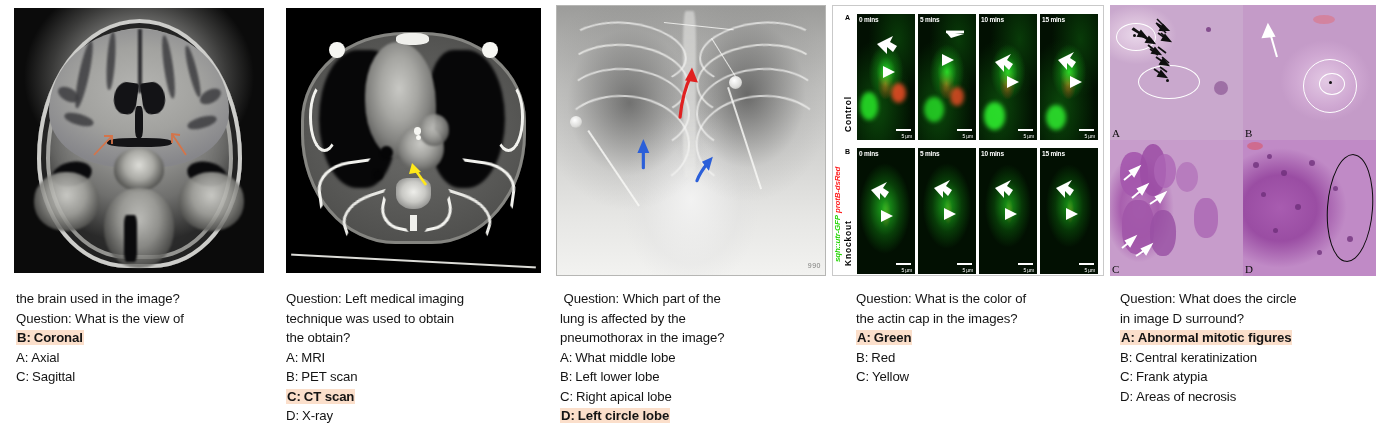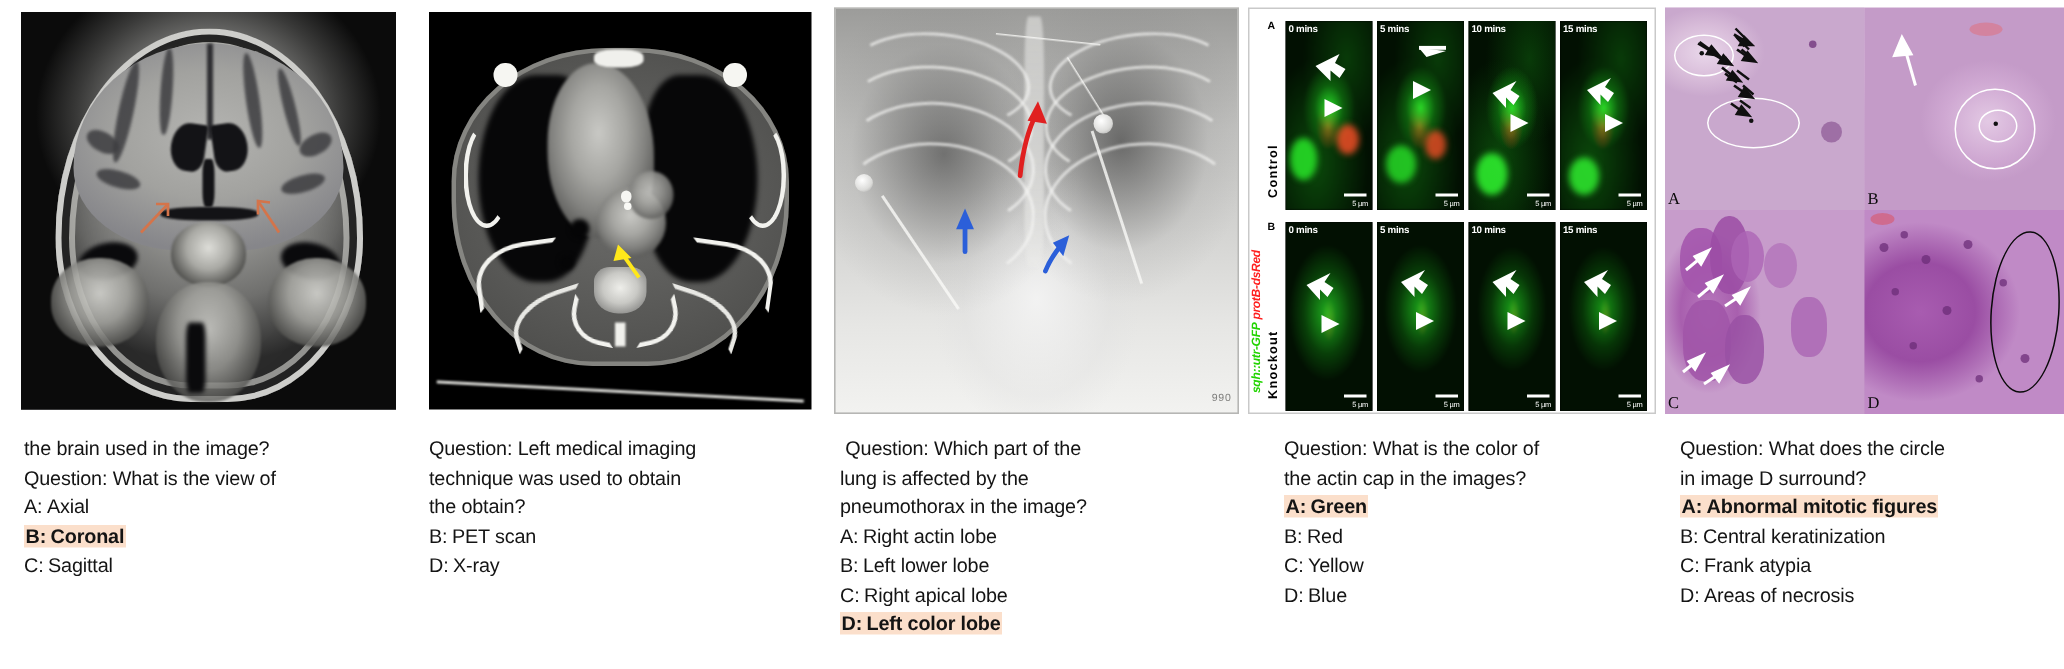--- a/index.html
+++ b/index.html
@@ -380,22 +380,22 @@
           <polyline points="90,128 98,128 98,136" stroke-linejoin="miter"></polyline>
           <line x1="172" y1="147" x2="158" y2="126"></line>
           <polyline points="158,135 158,126 166,127" stroke-linejoin="miter"></polyline>
         </g>
       </svg>
     </div>
 
     <div class="qa" style="left:16px;top:289px;width:260px">
       <div class="qline">the brain used in the image?</div>
       <div class="qline">Question: What is the view of</div>
+      <div class="opt"><span class="hl"><span class="key">B:</span><span>Coronal</span></span></div>
       <div class="opt"><span class="key">A:</span><span>Axial</span></div>
-      <div class="opt"><span class="hl"><span class="key">B:</span><span>Coronal</span></span></div>
       <div class="opt"><span class="key">C:</span><span>Sagittal</span></div>
     </div>
   </div>
 
   <div class="col" style="left:280px;width:276px">
 
     <div class="fig ct-wrap" style="left:6px;top:8px;width:255px;height:265px">
       <div class="ct-body"></div>
 
       <div class="ct-lungR" style="left:13%;top:16%;width:30%;height:52%;border-radius:55% 35% 45% 55%"></div>
@@ -433,21 +433,23 @@
           <line x1="140" y1="177" x2="128" y2="160"></line>
           <polygon points="126,155 135,164 123,166" fill="#ffe81a" stroke="none"></polygon>
         </g>
       </svg>
     </div>
 
     <div class="qa" style="left:6px;top:289px;width:268px">
       <div class="qline">Question: Left medical imaging</div>
       <div class="qline">technique was used to obtain</div>
       <div class="qline">the obtain?</div>
+      <div class="opt"><span class="key">A:</span><span>MRI</span></div>
       <div class="opt"><span class="key">B:</span><span>PET scan</span></div>
+      <div class="opt"><span class="hl"><span class="key">C:</span><span>CT scan</span></span></div>
       <div class="opt"><span class="key">D:</span><span>X-ray</span></div>
     </div>
   </div>
 
   <div class="col" style="left:556px;width:276px">
 
     <div class="fig xr-wrap" style="left:0px;top:5px;width:270px;height:271px">
       <div class="xr-film"></div>
 
       <div class="xr-spine" style="left:47%;top:2%;width:5%;height:62%;border-radius:20%"></div>
@@ -480,24 +482,24 @@
           <path d="M141,176 C144,168 148,163 152,158" stroke="#2b5fd9" stroke-width="3.2"></path>
           <polygon points="157,152 153,166 146,157" fill="#2b5fd9"></polygon>
         </g>
       </svg>
     </div>
 
     <div class="qa" style="left:4px;top:289px;width:272px">
       <div class="qline"> Question: Which part of the</div>
       <div class="qline">lung is affected by the</div>
       <div class="qline">pneumothorax in the image?</div>
-      <div class="opt"><span class="key">A:</span><span>Right actin lobe</span></div>
+      <div class="opt"><span class="key">A:</span><span>What middle lobe</span></div>
       <div class="opt"><span class="key">B:</span><span>Left lower lobe</span></div>
       <div class="opt"><span class="key">C:</span><span>Right apical lobe</span></div>
-      <div class="opt"><span class="hl"><span class="key">D:</span><span>Left color lobe</span></span></div>
+      <div class="opt"><span class="hl"><span class="key">D:</span><span>Left circle lobe</span></span></div>
     </div>
   </div>
 
   <div class="col" style="left:832px;width:278px">
 
     <div class="fig fl-wrap" style="left:0px;top:5px;width:272px;height:271px">
 
       <div class="fl-gene" style="left:1px;top:16px;height:240px">
         <span class="g">sqh::utr-GFP</span><span class="r"> protB-dsRed</span>
       </div>
@@ -613,21 +615,20 @@
           <div class="fl-sbar-lab">5 µm</div>
       </div>
     </div>
 
     <div class="qa" style="left:24px;top:289px;width:250px">
       <div class="qline">Question: What is the color of</div>
       <div class="qline">the actin cap in the images?</div>
       <div class="opt"><span class="hl"><span class="key">A:</span><span>Green</span></span></div>
       <div class="opt"><span class="key">B:</span><span>Red</span></div>
       <div class="opt"><span class="key">C:</span><span>Yellow</span></div>
-      <div class="opt"><span class="key">D:</span><span>Blue</span></div>
     </div>
   </div>
 
   <div class="col" style="left:1110px;width:266px">
 
     <div class="fig hp-wrap" style="left:0px;top:5px;width:266px;height:271px">
 
       <div class="hp-q hp-a" style="left:0;top:0;width:133px;height:135px">
         <div class="hp-ring" style="left:6px;top:18px;width:38px;height:26px"></div>
         <div class="hp-ring-dot" style="left:23px;top:29px"></div>

